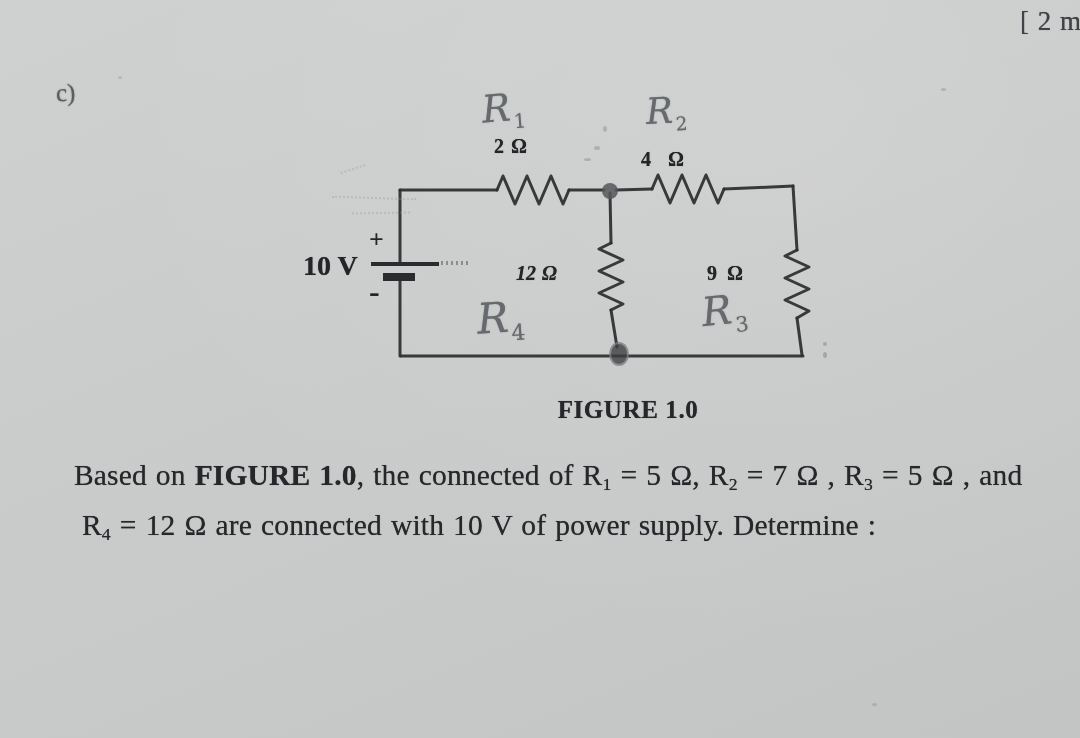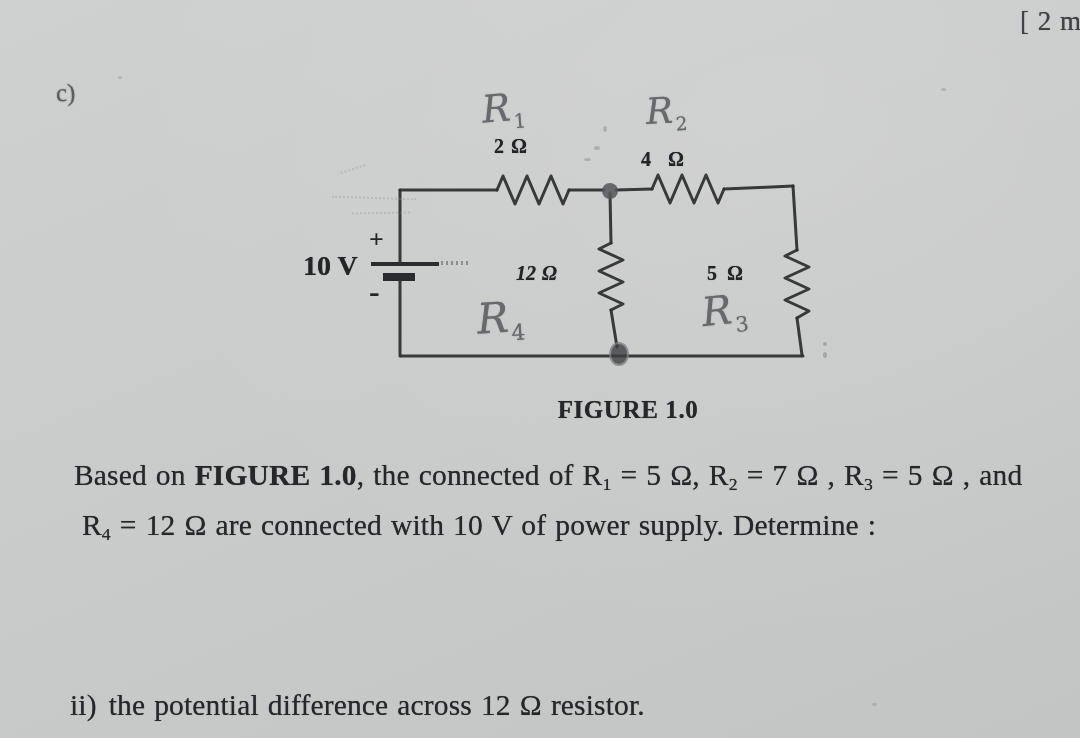--- a/index.html
+++ b/index.html
@@ -80,39 +80,36 @@
   <div class="abs hw" style="left:477px;top:293px;font-size:42px;transform:rotate(-4deg);">
     <span>R</span><span class="hw-sub">4</span>
   </div>
   <div class="abs hw" style="left:702px;top:287px;font-size:40px;transform:rotate(-6deg);">
     <span>R</span><span class="hw-sub">3</span>
   </div>
 
   <div class="abs pv" style="left:494px;top:135px;word-spacing:2px;">2 Ω</div>
   <div class="abs pv" style="left:641px;top:148px;word-spacing:12px;">4 Ω</div>
   <div class="abs pv" style="left:516px;top:262px;word-spacing:1px;font-style:italic;">12 Ω</div>
-  <div class="abs pv" style="left:707px;top:262px;word-spacing:5px;">5 Ω</div>
+  <div class="abs pv" style="left:707px;top:262px;word-spacing:5px;">9 Ω</div>
   <div class="abs pv" style="left:303px;top:250px;font-size:28px;text-align:right;">10 V</div>
   <div class="abs sign" style="left:369px;top:225px;font-size:26px;">+</div>
   <div class="abs sign" style="left:369px;top:273px;font-size:32px;">-</div>
 
   <div class="abs fig-caption print" style="left:518px;top:396px;">FIGURE 1.0</div>
 
   <div class="abs q-line print" style="left:74px;top:459px;">
     <span>Based on </span><b>FIGURE 1.0</b><span>, the connected of R</span><sub>1</sub><span> = 5 Ω, R</span><sub>2</sub><span> = 7 Ω , R</span><sub>3</sub><span> = 5 Ω , and</span>
   </div>
 
   <div class="abs q-line print" style="left:70px;top:509px;margin-left:12px;">
     <span>R</span><sub>4</sub><span> = 12 Ω are connected with 10 V of power supply. Determine :</span>
   </div>
 
 
-  <div class="abs q-line print" style="left:70px;top:689px;">
-    <span class="it-label">ii)</span><span>the potential difference across 12 Ω resistor.</span>
-  </div>
 
   <div class="smudge" style="left:332px;top:197px;width:84px;transform:rotate(2deg);"></div>
   <div class="smudge" style="left:352px;top:212px;width:58px;transform:rotate(-1deg);"></div>
   <div class="smudge" style="left:340px;top:168px;width:26px;transform:rotate(-18deg);"></div>
   <div class="speck" style="left:603px;top:126px;width:4px;height:6px;"></div>
   <div class="speck" style="left:594px;top:146px;width:6px;height:4px;"></div>
   <div class="speck" style="left:584px;top:158px;width:7px;height:3px;"></div>
   <div class="speck" style="left:823px;top:342px;width:4px;height:4px;opacity:.5;"></div>
   <div class="speck" style="left:823px;top:352px;width:4px;height:6px;opacity:.5;"></div>
   <div class="speck" style="left:941px;top:88px;width:5px;height:3px;"></div>

